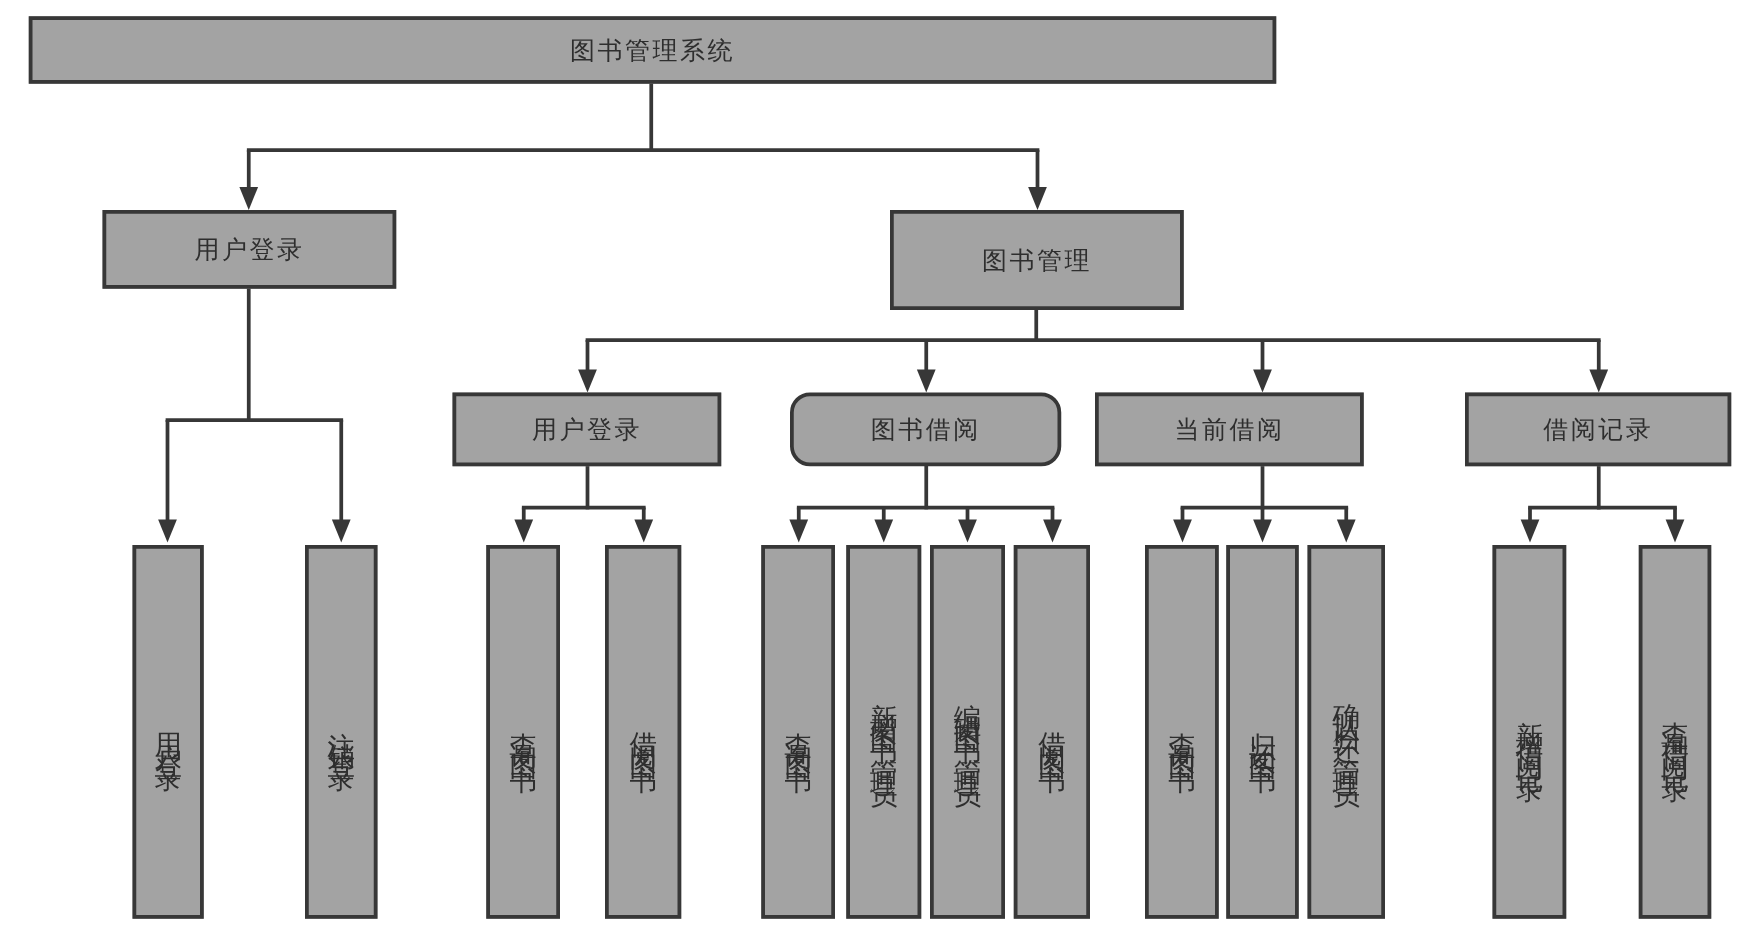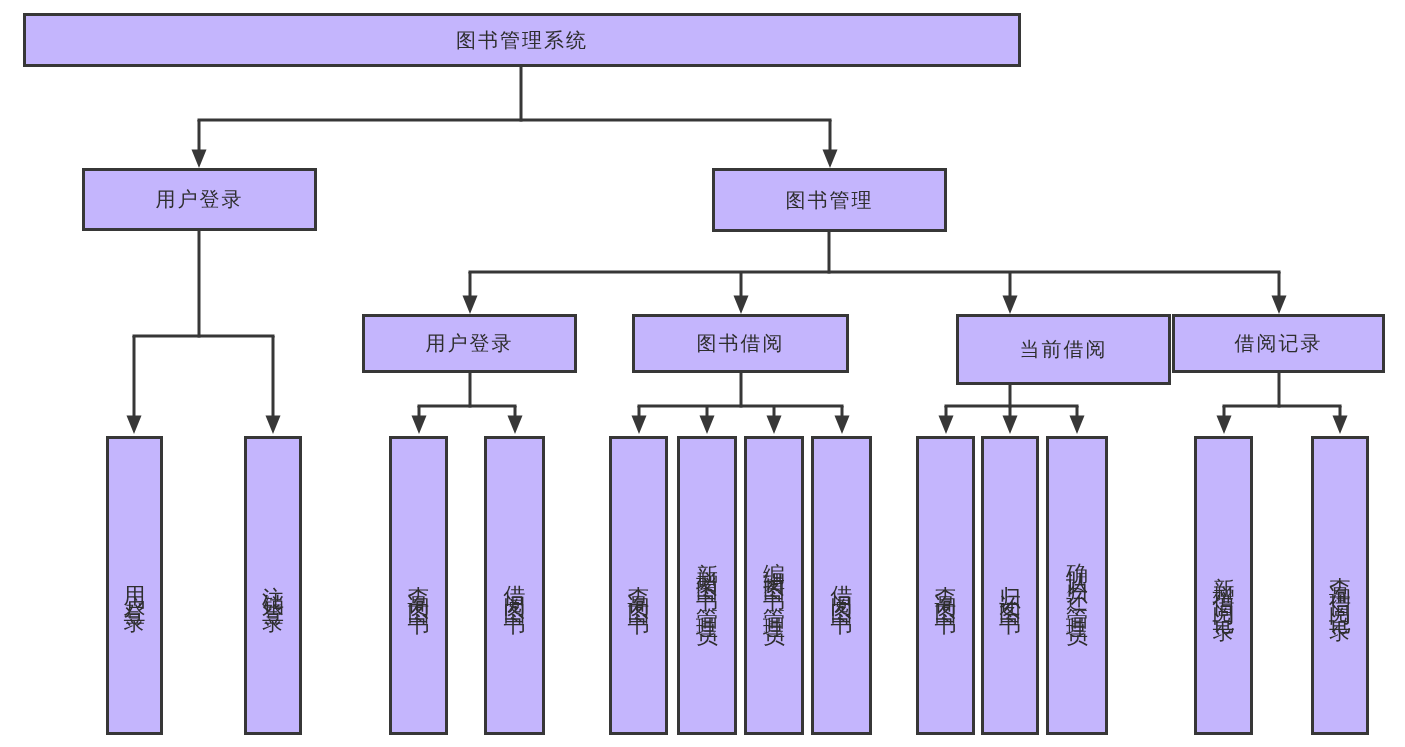--- a/index.html
+++ b/index.html
@@ -7,21 +7,21 @@
     position:relative;
     width:1405px;height:747px;
     background:#ffffff;
     font-family:"Liberation Sans",sans-serif;
     overflow:hidden;
   }
   .connectors{position:absolute;left:0;top:0;width:1405px;height:747px;}
   .box{
     position:absolute;
     box-sizing:border-box;
-    background:#c4b5fd;
+    background:#a3a3a3;
     border:3px solid #373737;
     display:flex;align-items:center;justify-content:center;
     color:#2e2e2e;
     text-align:right;
   }
   .hbox span{
     font-size:20px;
     letter-spacing:2px;
     white-space:nowrap;
     color:#2e2e2e;
@@ -110,31 +110,31 @@
       <polygon stroke="none" points="1340,434 1332.5,415.5 1347.5,415.5"></polygon>
   </svg>
 
   <div class="box hbox" style="left:23px;top:13px;width:998px;height:54px;">
     <span>图书管理系统</span>
   </div>
 
   <div class="box hbox" style="left:82px;top:168px;width:235px;height:63px;">
     <span>用户登录</span>
   </div>
-  <div class="box hbox" style="left:712px;top:168px;width:235px;height:64px;">
+  <div class="box hbox" style="left:712px;top:168px;width:235px;height:80px;">
     <span>图书管理</span>
   </div>
 
   <div class="box hbox" style="left:362px;top:314px;width:215px;height:59px;">
     <span>用户登录</span>
   </div>
-  <div class="box hbox" style="left:632px;top:314px;width:217px;height:59px;">
+  <div class="box hbox" style="left:632px;top:314px;width:217px;height:59px;border-radius:16px;">
     <span>图书借阅</span>
   </div>
-  <div class="box hbox" style="left:956px;top:314px;width:215px;height:71px;">
+  <div class="box hbox" style="left:876px;top:314px;width:215px;height:59px;">
     <span>当前借阅</span>
   </div>
   <div class="box hbox" style="left:1172px;top:314px;width:213px;height:59px;">
     <span>借阅记录</span>
   </div>
 
   <div class="box vbox" style="left:106px;top:436px;width:57px;height:299px;">
     <span>用户登录</span>
   </div>
   <div class="box vbox" style="left:244px;top:436px;width:58px;height:299px;">

